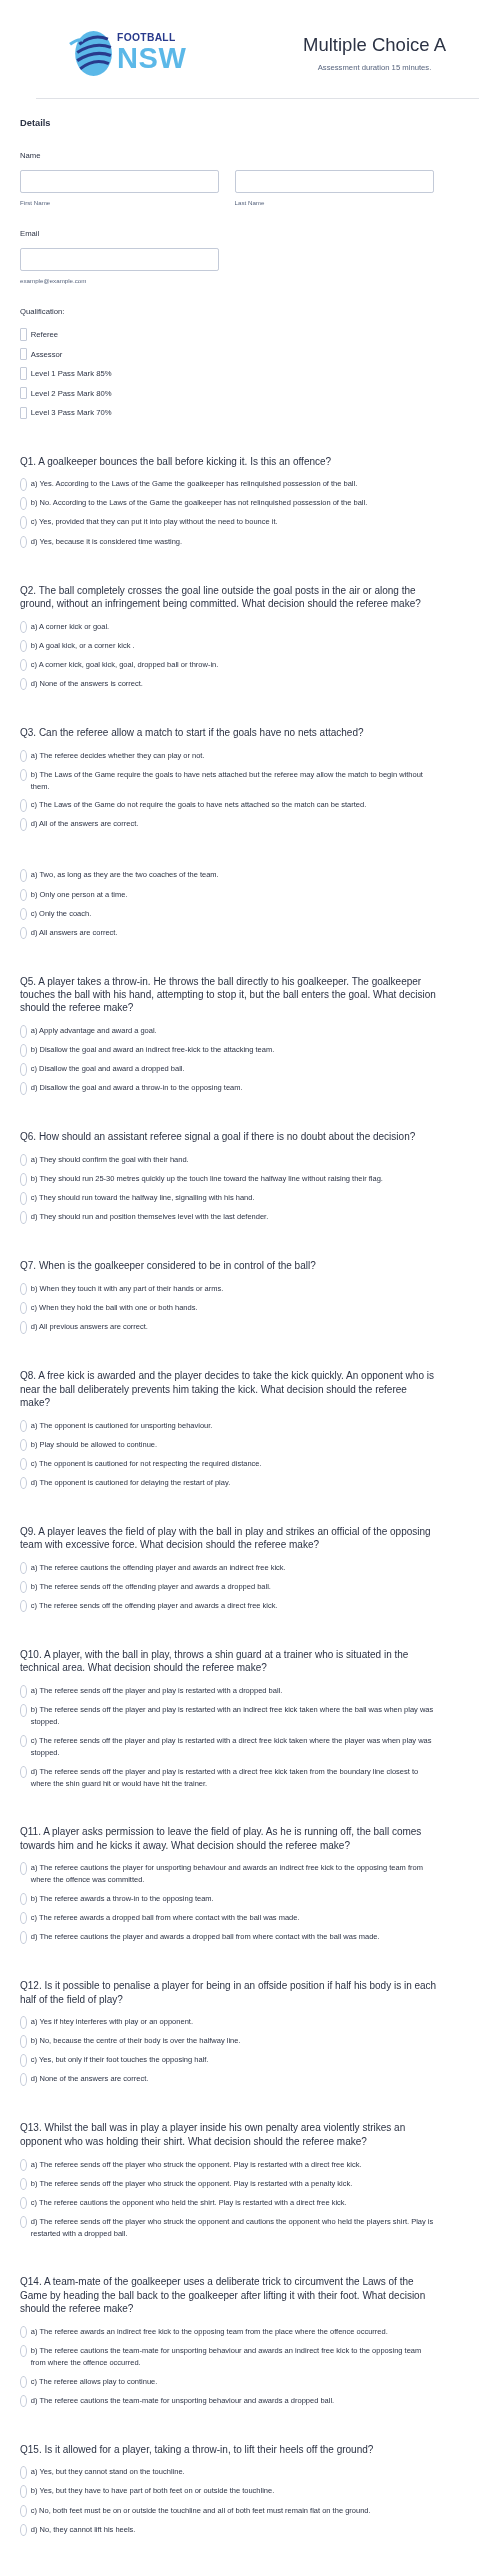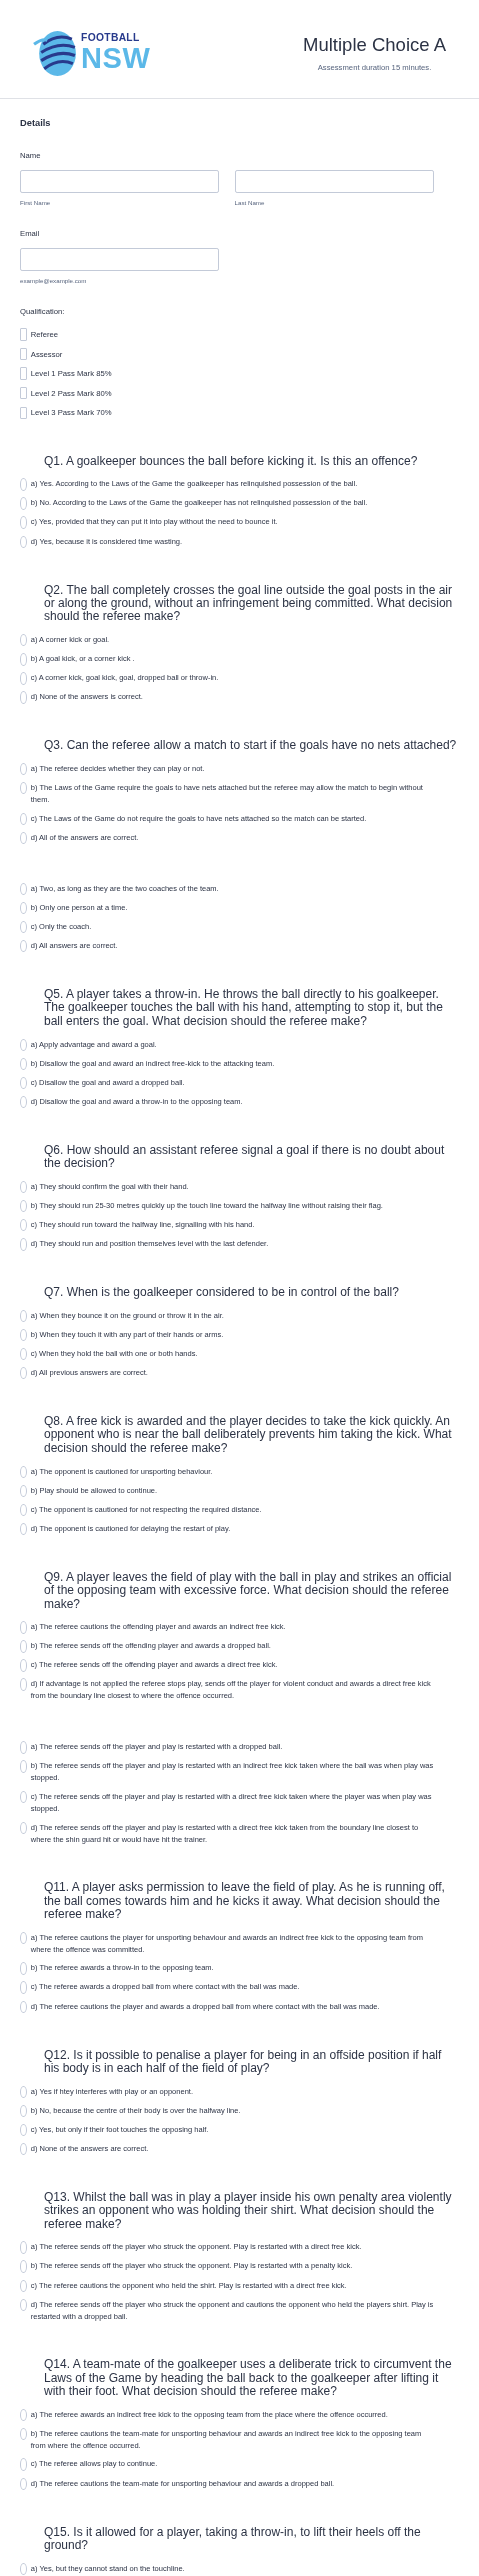--- a/index.html
+++ b/index.html
@@ -4,20 +4,21 @@
 <style>
   * { box-sizing: border-box; margin: 0; padding: 0; }
   html, body { width: 479px; background: #ffffff; }
   body { font-family: "Liberation Sans", "DejaVu Sans", sans-serif; color: #2c3345; }
   .header {
     height: 178px;
     display: flex; align-items: center; justify-content: space-between;
     padding: 8px 33px 0 32px;
     border-bottom: 0.5px solid #dfe1e6;
     height: 99px;
+    margin-left: 36px;
   }
   .logo { display: flex; align-items: center; }
   .logo svg { display: block; }
   .logo-text { margin-left: 2.1px; line-height: 1; }
   .logo-football { color: #283a8c; font-weight: bold; font-size: 10.3px; letter-spacing: 0.3px; }
   .logo-nsw { color: #5bb8e8; font-weight: bold; font-size: 29px; letter-spacing: 0.5px; margin-top: 1px; }
   .title-block { text-align: center; }
   .title { font-size: 18.5px; color: #2c3345; font-weight: normal; }
   .subtitle { font-size: 7.7px; color: #57647e; margin-top: 6.2px; }
 
@@ -36,21 +37,21 @@
 
   .qual-list { margin-top: 8.2px; }
   .check-row { display: flex; align-items: center; height: 19.6px; }
   .checkbox {
     width: 7.2px; height: 12.4px; border: 0.5px solid #c3cad8; border-radius: 1px;
     margin-right: 3.6px; flex: none; background: #fff;
   }
   .check-label { font-size: 7.7px; color: #2c3345; }
 
   .question { margin-top: 32px; }
-  .q-text { font-size: 12px; color: #2c3345; line-height: 13.4px; max-width: 417px; margin-left: 24px; }
+  .q-text { font-size: 10px; color: #2c3345; line-height: 13.4px; max-width: 417px; }
   .options { margin-top: 7.2px; }
   .option { display: flex; align-items: flex-start; padding: 3.1px 0 3.6px; }
   .radio {
     width: 7.2px; height: 12.4px; border: 0.5px solid #c3cad8; border-radius: 50%;
     flex: none; margin-right: 3.6px; margin-top: 0px; background: #fff;
   }
   .opt-label { font-size: 7.5px; color: #2c3345; line-height: 12px; max-width: 407px; }
 </style>
 </head>
 <body>
@@ -253,24 +254,20 @@
             <span class="radio"></span>
             <span class="opt-label">d) They should run and position themselves level with the last defender.</span>
           </label>
         </div>
       </div>
       <div class="question">
         <div class="q-text">Q7. When is the goalkeeper considered to be in control of the ball?</div>
         <div class="options">
           <label class="option">
             <span class="radio"></span>
-            <span class="opt-label">a) When they bounce it on the ground or throw it in the air.</span>
-          </label>
-          <label class="option">
-            <span class="radio"></span>
             <span class="opt-label">b) When they touch it with any part of their hands or arms.</span>
           </label>
           <label class="option">
             <span class="radio"></span>
             <span class="opt-label">c) When they hold the ball with one or both hands.</span>
           </label>
           <label class="option">
             <span class="radio"></span>
             <span class="opt-label">d) All previous answers are correct.</span>
           </label>
@@ -305,27 +302,24 @@
             <span class="opt-label">a) The referee cautions the offending player and awards an indirect free kick.</span>
           </label>
           <label class="option">
             <span class="radio"></span>
             <span class="opt-label">b) The referee sends off the offending player and awards a dropped ball.</span>
           </label>
           <label class="option">
             <span class="radio"></span>
             <span class="opt-label">c) The referee sends off the offending player and awards a direct free kick.</span>
           </label>
-          <label class="option">
-            <span class="radio"></span>
-            <span class="opt-label">d) If advantage is not applied the referee stops play, sends off the player for violent conduct and awards a direct free kick from the boundary line closest to where the offence occurred.</span>
-          </label>
-        </div>
-      </div>
-      <div class="question">
+        </div>
+      </div>
+      <div class="question">
+        <div class="q-text">Q10. A player, with the ball in play, throws a shin guard at a trainer who is situated in the technical area. What decision should the referee make?</div>
         <div class="options">
           <label class="option">
             <span class="radio"></span>
             <span class="opt-label">a) The referee sends off the player and play is restarted with a dropped ball.</span>
           </label>
           <label class="option">
             <span class="radio"></span>
             <span class="opt-label">b) The referee sends off the player and play is restarted with an indirect free kick taken where the ball was when play was stopped.</span>
           </label>
           <label class="option">

